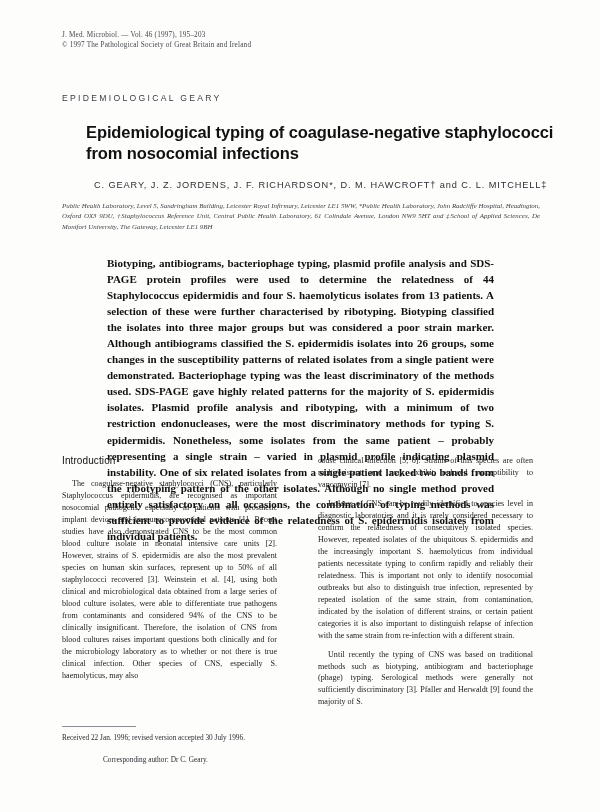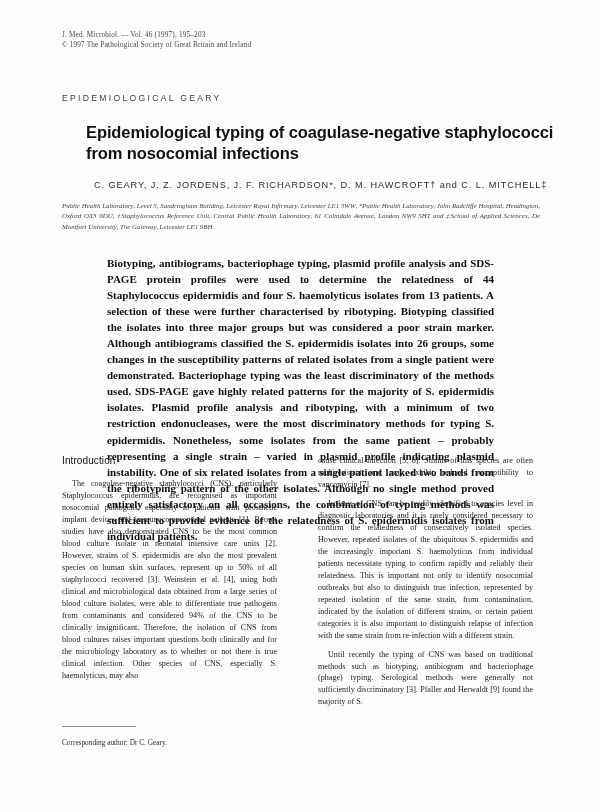--- a/index.html
+++ b/index.html
@@ -133,21 +133,21 @@
     font-size: 7.3px;
     line-height: 1.45;
     color: #2b2d30;
   }
   .footnote .rule {
     width: 74px;
     height: 1px;
     background: #8d8f92;
     margin-bottom: 6px;
   }
-  .footnote .corr { margin-top: 11px; }
+  .footnote .corr { margin-top: 11px; margin-left: 41px; }
 </style>
 </head>
 <body>
 
 <div class="page">
 
   <div class="journal-head">
     <div class="line">J. Med. Microbiol. — Vol. 46 (1997), 195–203</div>
     <div class="line">© 1997 The Pathological Society of Great Britain and Ireland</div>
   </div>
@@ -168,16 +168,17 @@
   </div>
 
   <div class="col col-right">
     <p>cause clinical infection [5, 6]. Strains of this species are often multiresistant and may exhibit reduced susceptibility to vancomycin [7].</p>
     <p class="indent">Isolates of CNS can be readily identified to species level in diagnostic laboratories and it is rarely considered necessary to confirm the relatedness of consecutively isolated species. However, repeated isolates of the ubiquitous S. epidermidis and the increasingly important S. haemolyticus from individual patients necessitate typing to confirm rapidly and reliably their relatedness. This is important not only to identify nosocomial outbreaks but also to distinguish true infection, represented by repeated isolation of the same strain, from contamination, indicated by the isolation of different strains, or certain patient categories it is also important to distinguish relapse of infection with the same strain from re-infection with a different strain.</p>
     <p class="indent">Until recently the typing of CNS was based on traditional methods such as biotyping, antibiogram and bacteriophage (phage) typing. Serological methods were generally not sufficiently discriminatory [3]. Pfaller and Herwaldt [9] found the majority of S.</p>
   </div>
 
   <div class="footnote">
     <div class="rule"></div>
+    <div>Received 22 Jan. 1996; revised version accepted 30 July 1996.</div>
     <div class="corr">Corresponding author: Dr C. Geary.</div>
   </div>
 
 </div>
 
 </body></html>

